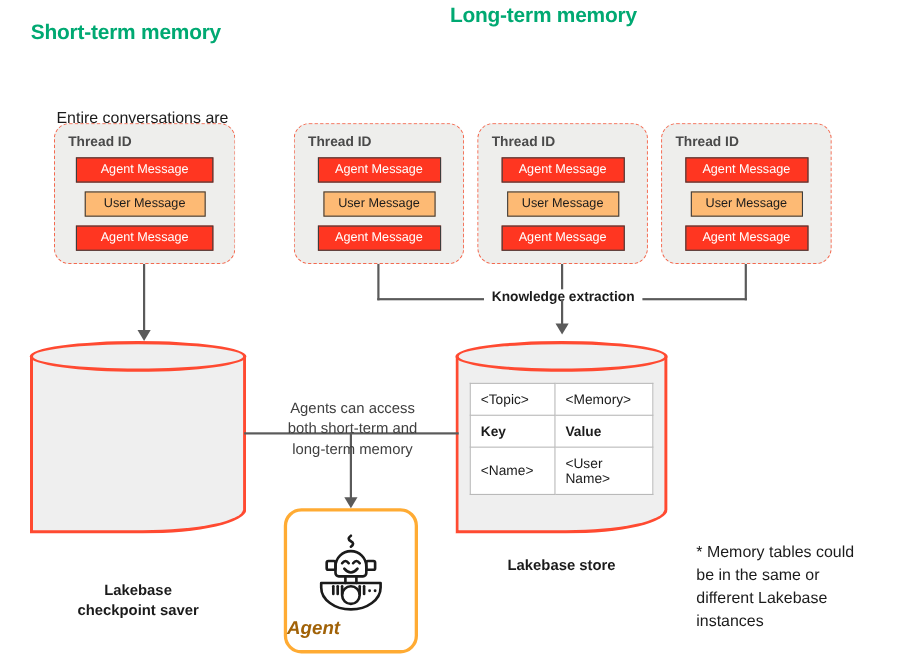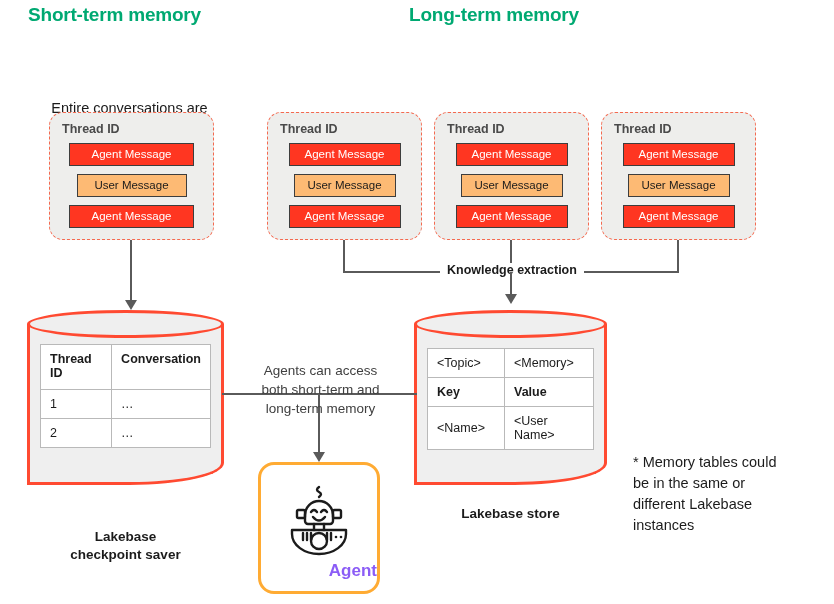--- a/index.html
+++ b/index.html
@@ -101,29 +101,29 @@
 
   
   .agent-box{
     position:absolute;
     border:3px solid #FFAB33;
     border-radius:16px;
     background:#ffffff;
     box-sizing:border-box;
   }
   .agent-label{
-    position:absolute;left:0;right:0;bottom:10px;text-align:right;
-    font-size:17px;font-weight:bold;color:#8b5cf6;
+    position:absolute;left:0;right:0;bottom:10px;text-align:left;
+    font-size:17px;font-weight:bold;color:#a16207;font-style:italic;
   }
   .robot{position:absolute;left:50%;top:20px;transform:translateX(-50%);}
 </style>
 </head>
 <body>
 
-<div class="abs sect-title" style="left:28px;top:4px;">Short-term memory</div>
+<div class="abs sect-title" style="left:28px;top:19px;">Short-term memory</div>
 
 <div class="abs sect-sub" style="left:22px;top:58px;width:215px;margin-top:41px;">
   <div>Entire conversations are</div>
   <div>stored in Lakebase</div>
 </div>
 
 <div class="abs sect-title" style="left:409px;top:4px;">Long-term memory</div>
 
 <div class="abs sect-sub" style="left:290px;top:44px;width:445px;">
 </div>
@@ -164,39 +164,20 @@
 <div class="vline" style="left:677px;top:240px;height:33px;"></div>
 <div class="hline" style="left:343px;top:271px;width:336px;"></div>
 <div class="abs ke-label" style="left:440px;top:263px;">Knowledge extraction</div>
 
 <div class="vline" style="left:510px;top:272px;height:26px;"></div>
 <div class="arrow-down" style="left:505px;top:294px;"></div>
 
 <div class="cyl" style="left:27px;top:310px;width:197px;height:175px;">
   <div class="cyl-body"></div>
   <div class="cyl-top"></div>
-  <table class="cyl-table">
-    <tbody>
-        <tr class="h2row">
-      <th style="width:62px;">
-        <span>Thread</span><br>
-        <span>ID</span>
-      </th>
-      <th>Conversation</th>
-    </tr>
-    <tr>
-      <td>1</td>
-      <td>…</td>
-    </tr>
-    <tr>
-      <td>2</td>
-      <td>…</td>
-    </tr>
-  </tbody>
-    </table>
 </div>
 <div class="abs caption" style="left:27px;top:505px;width:197px;margin-top:23px;">
   <div>Lakebase</div>
   <div>checkpoint saver</div>
 </div>
 
 <div class="cyl" style="left:414px;top:310px;width:193px;height:175px;">
   <div class="cyl-body"></div>
   <div class="cyl-top"></div>
   <table class="cyl-table" style="top:38px;">
@@ -258,18 +239,18 @@
 
       <circle cx="54" cy="52" r="1.3" fill="#1b1b1b" stroke="none"></circle>
       <circle cx="59" cy="52" r="1.3" fill="#1b1b1b" stroke="none"></circle>
 
       <circle cx="37" cy="56" r="8"></circle>
     </svg>
   </span>
   <div class="agent-label">Agent</div>
 </div>
 
-<div class="abs note" style="left:633px;top:452px;width:195px;">
+<div class="abs note" style="left:633px;top:492px;width:195px;">
   <div>* Memory tables could</div>
   <div>be in the same or</div>
   <div>different Lakebase</div>
   <div>instances</div>
 </div>
 
 </body></html>

